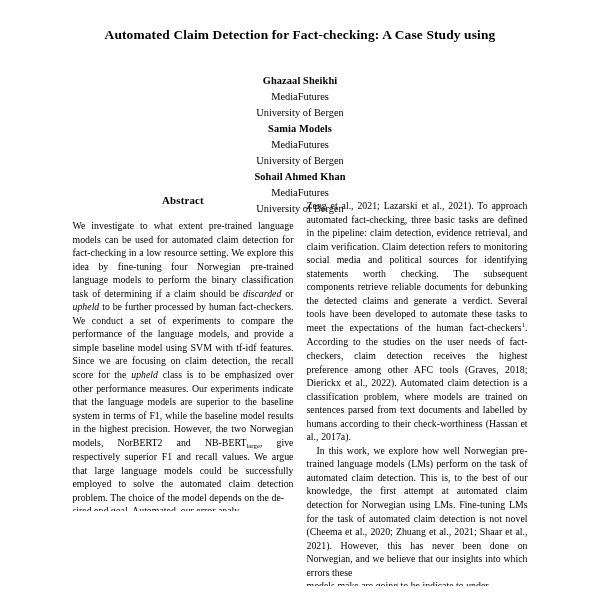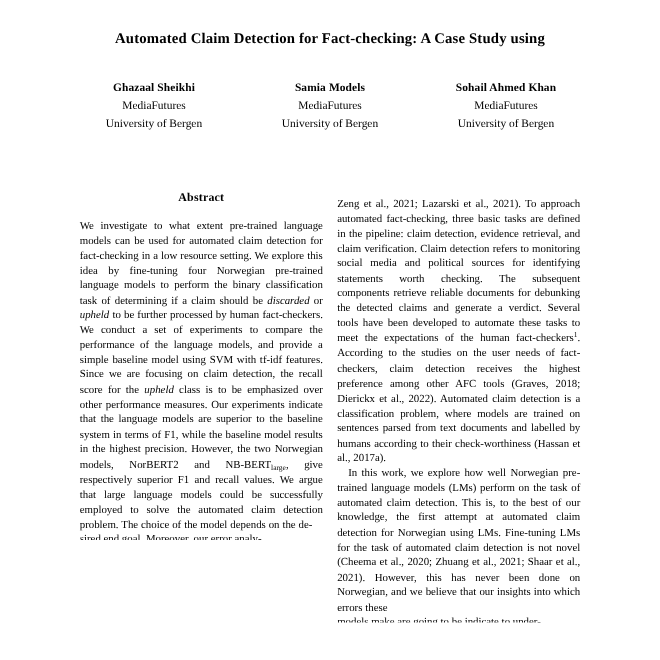--- a/index.html
+++ b/index.html
@@ -37,41 +37,42 @@
   }
 
   
   .authors {
     margin-top: 28px;
     display: flex;
     justify-content: center;
     width: 480px;
     margin-left: auto;
     margin-right: auto;
+    flex-direction: column;
   }
   .author {
     flex: 1 1 0;
     text-align: center;
     line-height: 16px;
   }
   .author-name {
     font-size: 10.4px;
     font-weight: bold;
     display: block;
     letter-spacing: 0.1px;
   }
   .author-affil {
     font-size: 10.4px;
     display: block;
   }
 
   
   .columns {
     position: absolute;
-    top: 174px;
+    top: 194px;
     left: 0;
     width: 600px;
     display: flex;
     justify-content: center;
     gap: 13px;
   }
   .col {
     width: 221px;
   }
   .col-left { padding-top: 0; }
@@ -158,21 +159,21 @@
       <span class="author-affil">University of Bergen</span>
     </div>
   </div>
 
   <div class="columns">
 
     <div class="col col-left">
       <div class="abstract-heading">Abstract</div>
       <p class="body-text"><span>We investigate to what extent pre-trained language models can be used for automated claim detection for fact-checking in a low resource setting. We explore this idea by fine-tuning four Norwegian pre-trained language models to perform the binary classification task of determining if a claim should be </span><span class="it">discarded</span><span> or </span><span class="it">upheld</span><span> to be further processed by human fact-checkers. We conduct a set of experiments to compare the performance of the language models, and provide a simple baseline model using SVM with tf-idf features. Since we are focusing on claim detection, the recall score for the </span><span class="it">upheld</span><span> class is to be emphasized over other performance measures. Our experiments indicate that the language models are superior to the baseline system in terms of F1, while the baseline model results in the highest precision. However, the two Norwegian models, NorBERT2 and NB-BERT</span><sub>large</sub><span>, give respectively superior F1 and recall values. We argue that large language models could be successfully employed to solve the automated claim detection problem. The choice of the model depends on the de-</span></p>
       <div class="clip-line">
-        <span>sired end goal. Moreover, our error analy-</span>
+        <span>sired end goal. Automated, our error analy-</span>
       </div>
     </div>
 
     <div class="col col-right">
       <p class="body-text"><span>Zeng et al., 2021; Lazarski et al., 2021). To approach automated fact-checking, three basic tasks are defined in the pipeline: claim detection, evidence retrieval, and claim verification. Claim detection refers to monitoring social media and political sources for identifying statements worth checking. The subsequent components retrieve reliable documents for debunking the detected claims and generate a verdict. Several tools have been developed to automate these tasks to meet the expectations of the human fact-checkers</span><sup>1</sup><span>. According to the studies on the user needs of fact-checkers, claim detection receives the highest preference among other AFC tools (Graves, 2018; Dierickx et al., 2022). Automated claim detection is a classification problem, where models are trained on sentences parsed from text documents and labelled by humans according to their check-worthiness (Hassan et al., 2017a).</span></p>
       <p class="body-text indent">In this work, we explore how well Norwegian pre-trained language models (LMs) perform on the task of automated claim detection. This is, to the best of our knowledge, the first attempt at automated claim detection for Norwegian using LMs. Fine-tuning LMs for the task of automated claim detection is not novel (Cheema et al., 2020; Zhuang et al., 2021; Shaar et al., 2021). However, this has never been done on Norwegian, and we believe that our insights into which errors these</p>
       <div class="clip-line">
         <span>models make are going to be indicate to under-</span>
       </div>
     </div>

